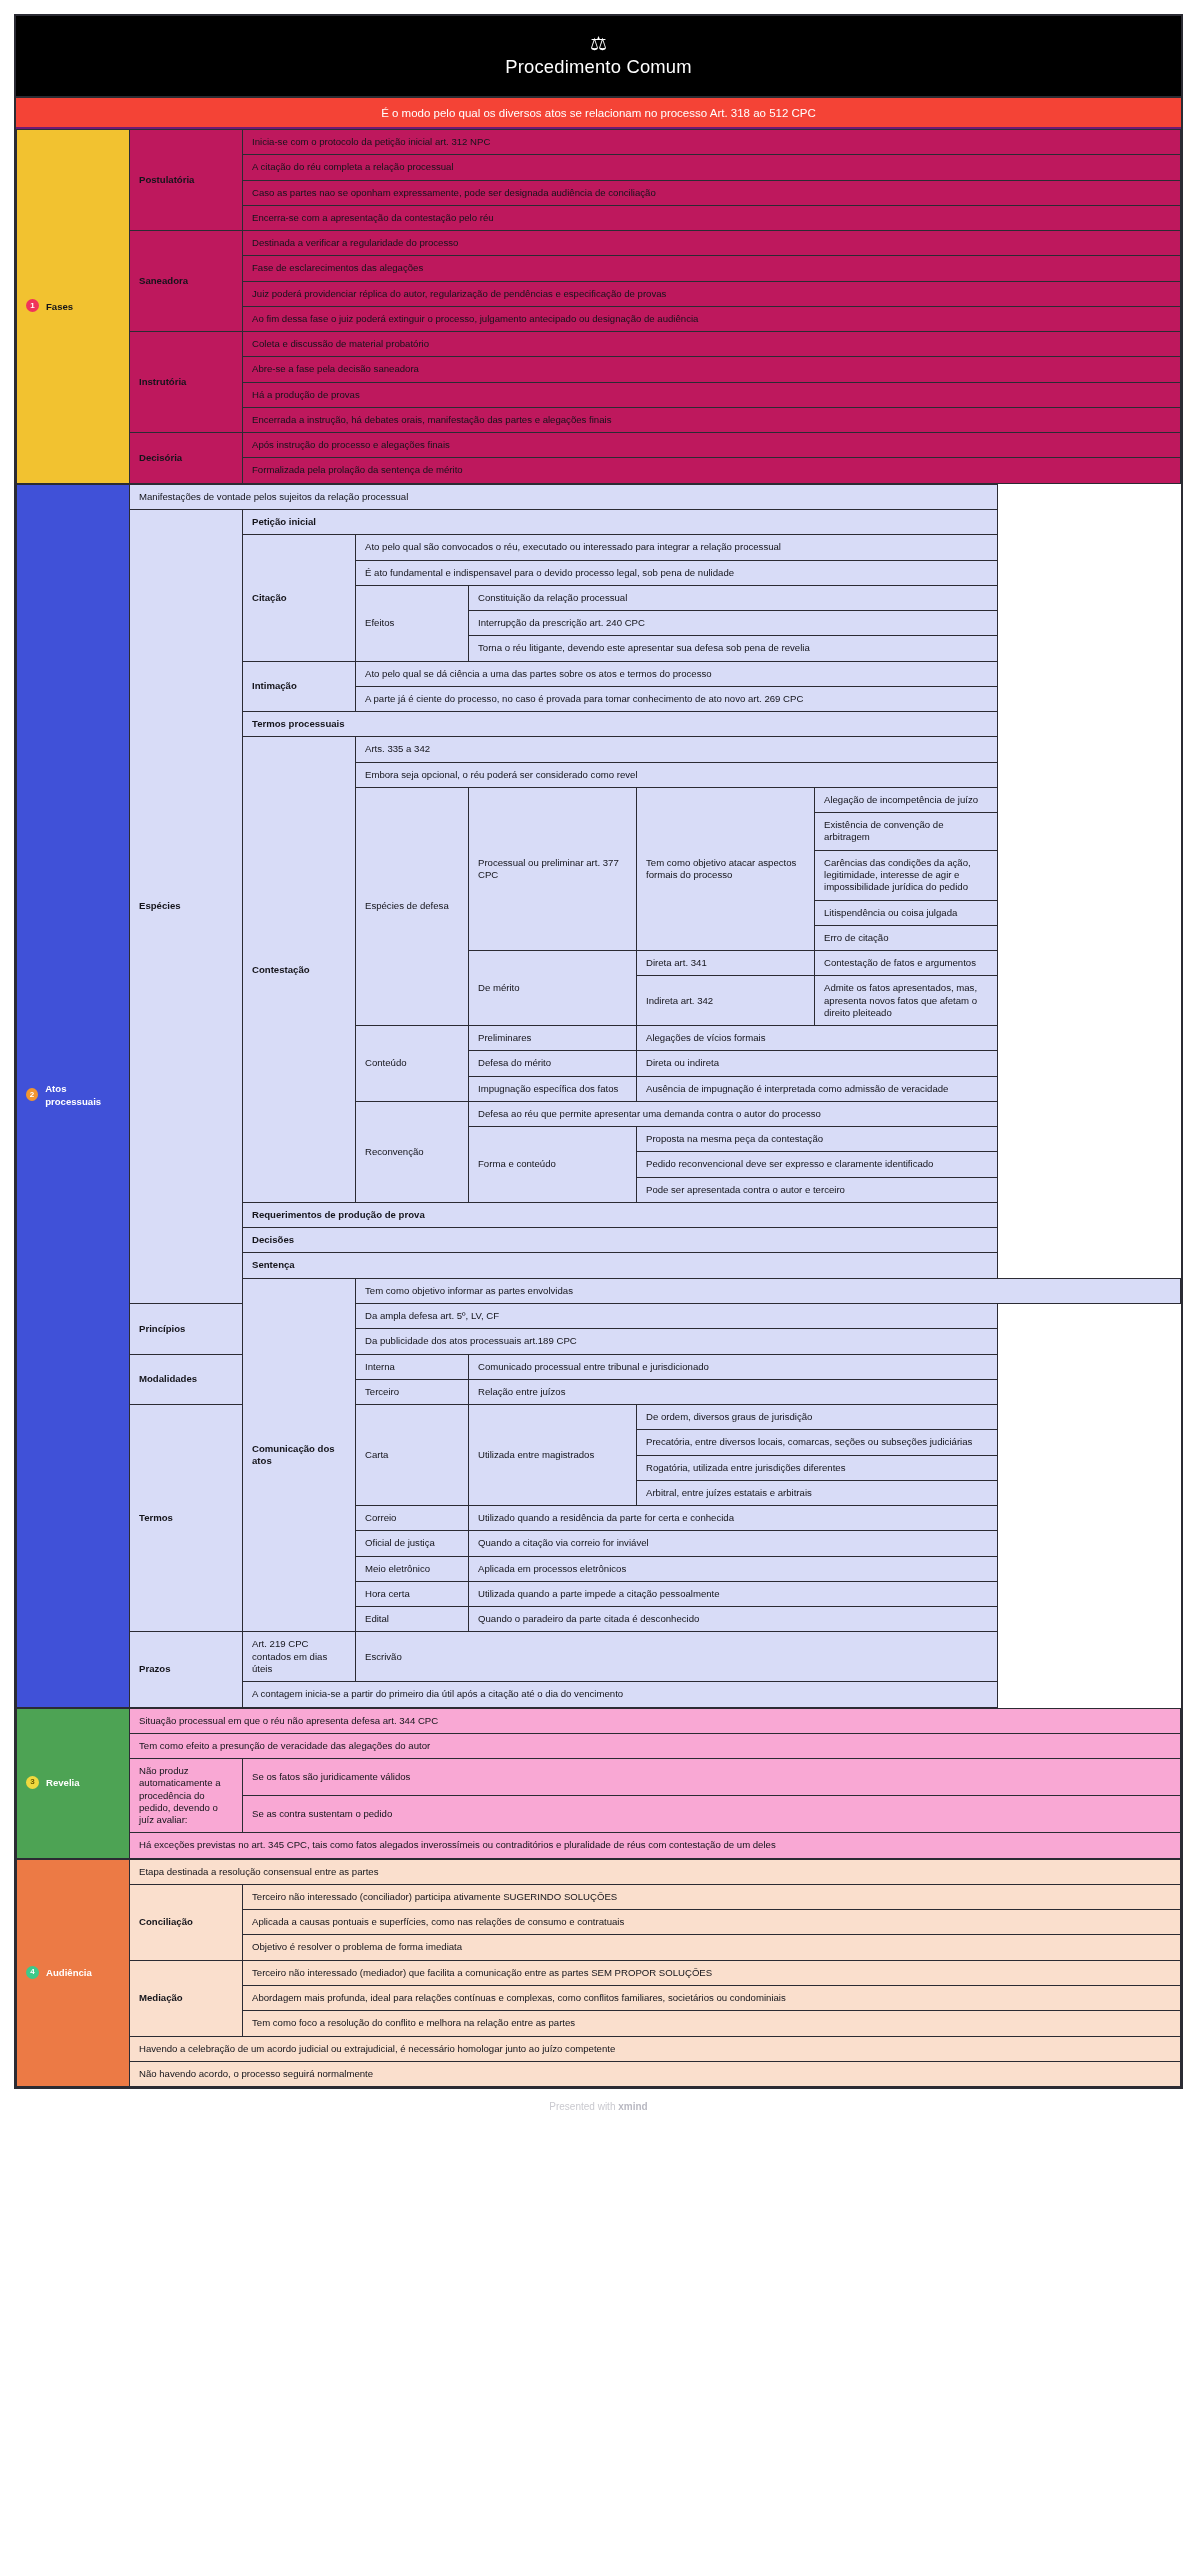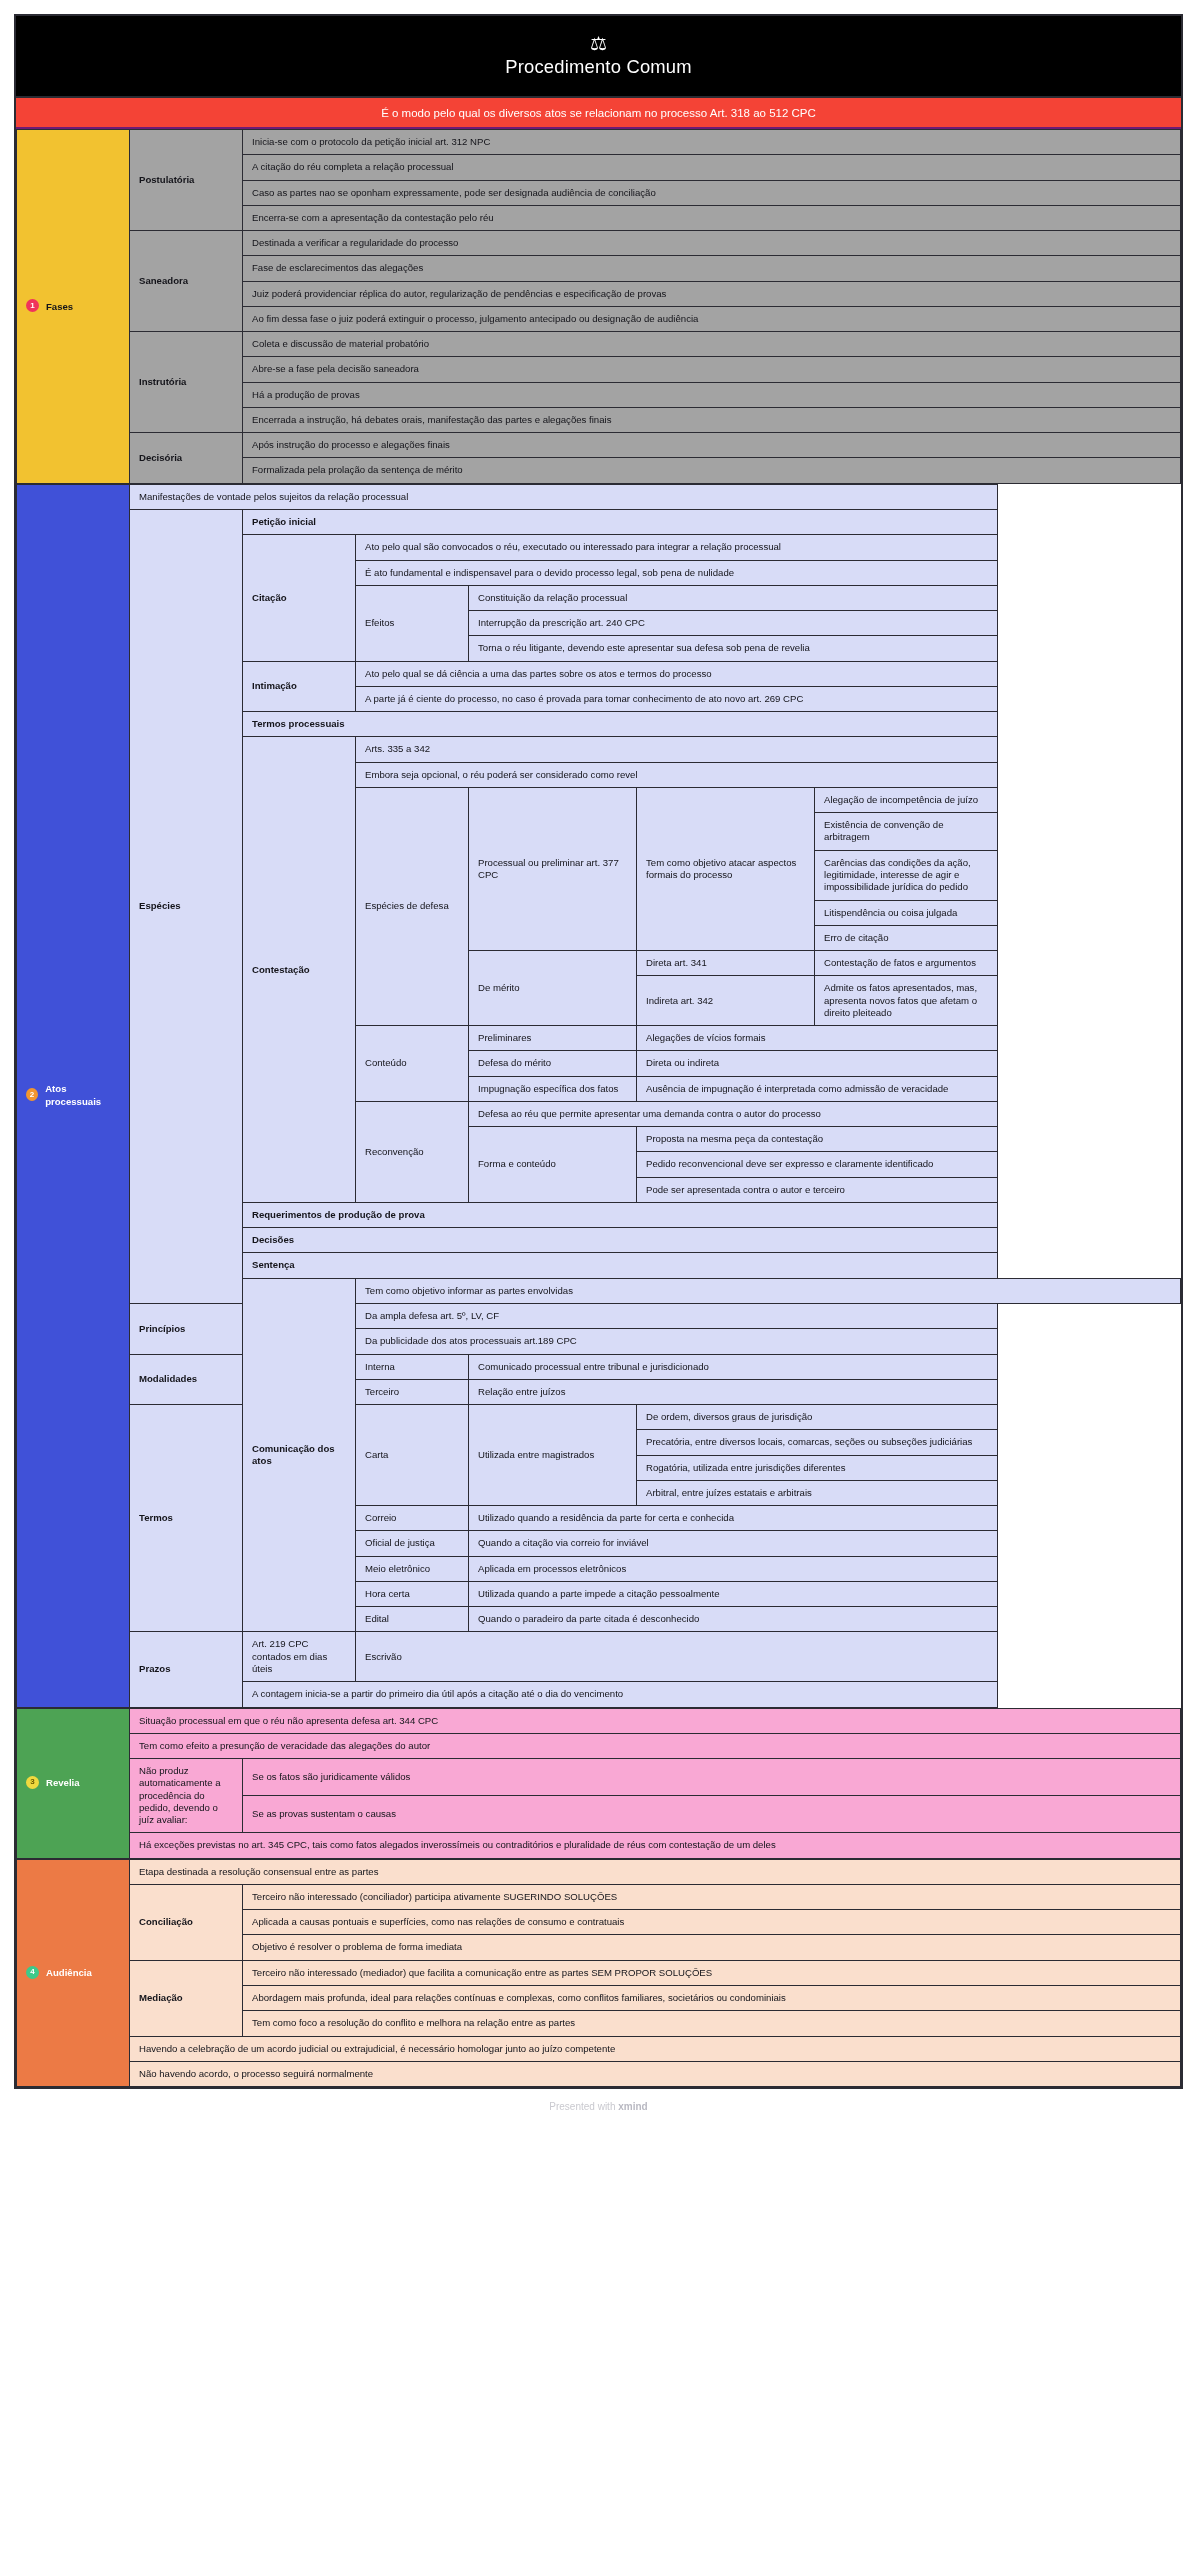--- a/index.html
+++ b/index.html
@@ -75,21 +75,21 @@
     font-size: 8px;
     font-weight: 700;
     margin-right: 7px;
     vertical-align: middle;
     position: relative;
     top: -1px;
   }
   .root-inner { display: inline-flex; align-items: center; }
 
   
-  .sec-fases td      { background: #a3a3a3; }
+  .sec-fases td      { background: #be185d; }
   .sec-fases td.root { background: #f2c230; }
   .sec-atos td       { background: #d8dcf7; }
   .sec-atos td.root  { background: #4051d8; color: #ffffff; }
   .sec-rev td        { background: #f9a8d4; }
   .sec-rev td.root   { background: #4da354; color: #ffffff; }
   .sec-aud td        { background: #fadfcd; }
   .sec-aud td.root   { background: #ec7a45; color: #ffffff; }
 
   .footer {
     width: 1169px;
@@ -397,21 +397,21 @@
           <td colspan="2">Situação processual em que o réu não apresenta defesa art. 344 CPC</td>
         </tr>
         <tr>
             <td colspan="2">Tem como efeito a presunção de veracidade das alegações do autor</td>
           </tr>
         <tr>
           <td rowspan="2">Não produz automaticamente a procedência do pedido, devendo o juíz avaliar:</td>
           <td>Se os fatos são juridicamente válidos</td>
         </tr>
         <tr>
-            <td>Se as provas sustentam o causas</td>
+            <td>Se as contra sustentam o pedido</td>
           </tr>
         <tr>
             <td colspan="2">Há exceções previstas no art. 345 CPC, tais como fatos alegados inverossímeis ou contraditórios e pluralidade de réus com contestação de um deles</td>
           </tr>
       </tbody>
     </table>
 
     <table class="grid sec-aud">
       <colgroup>
           <col style="width:113px">

